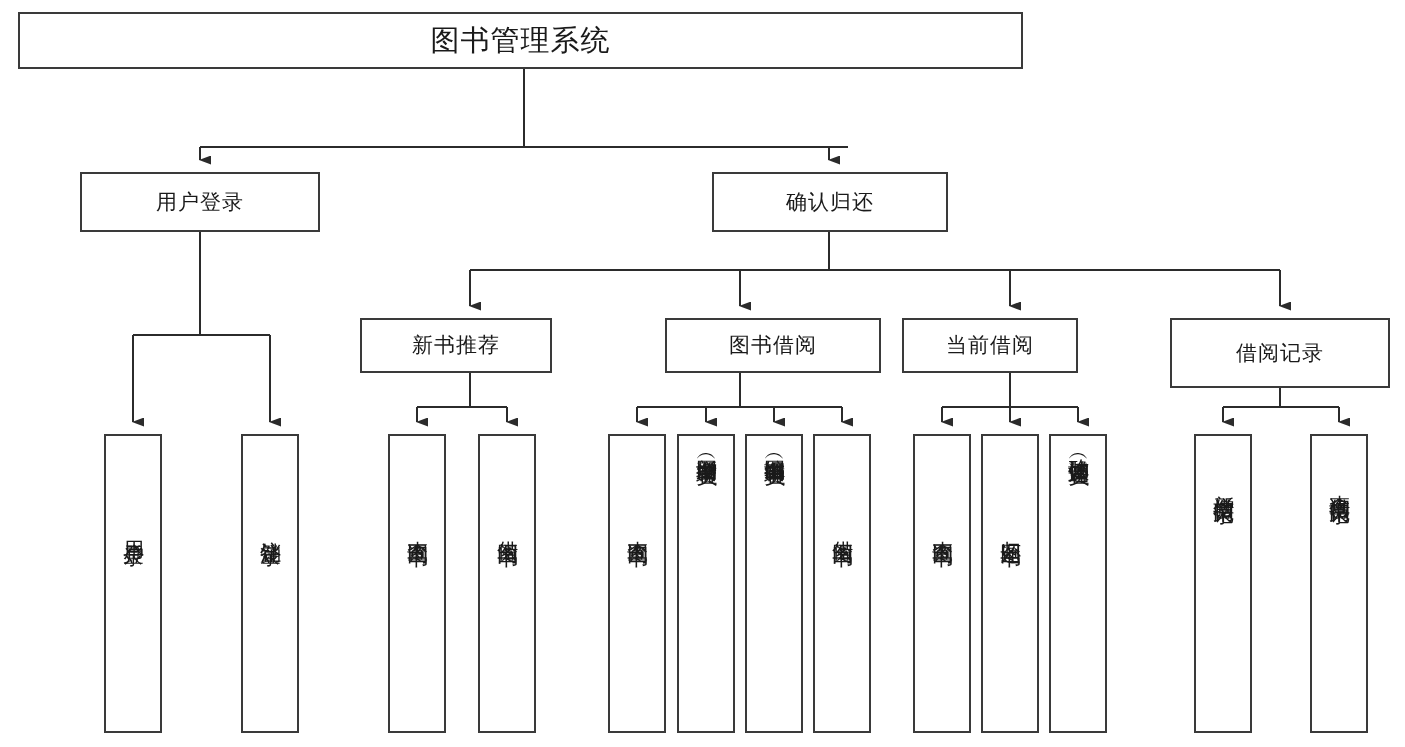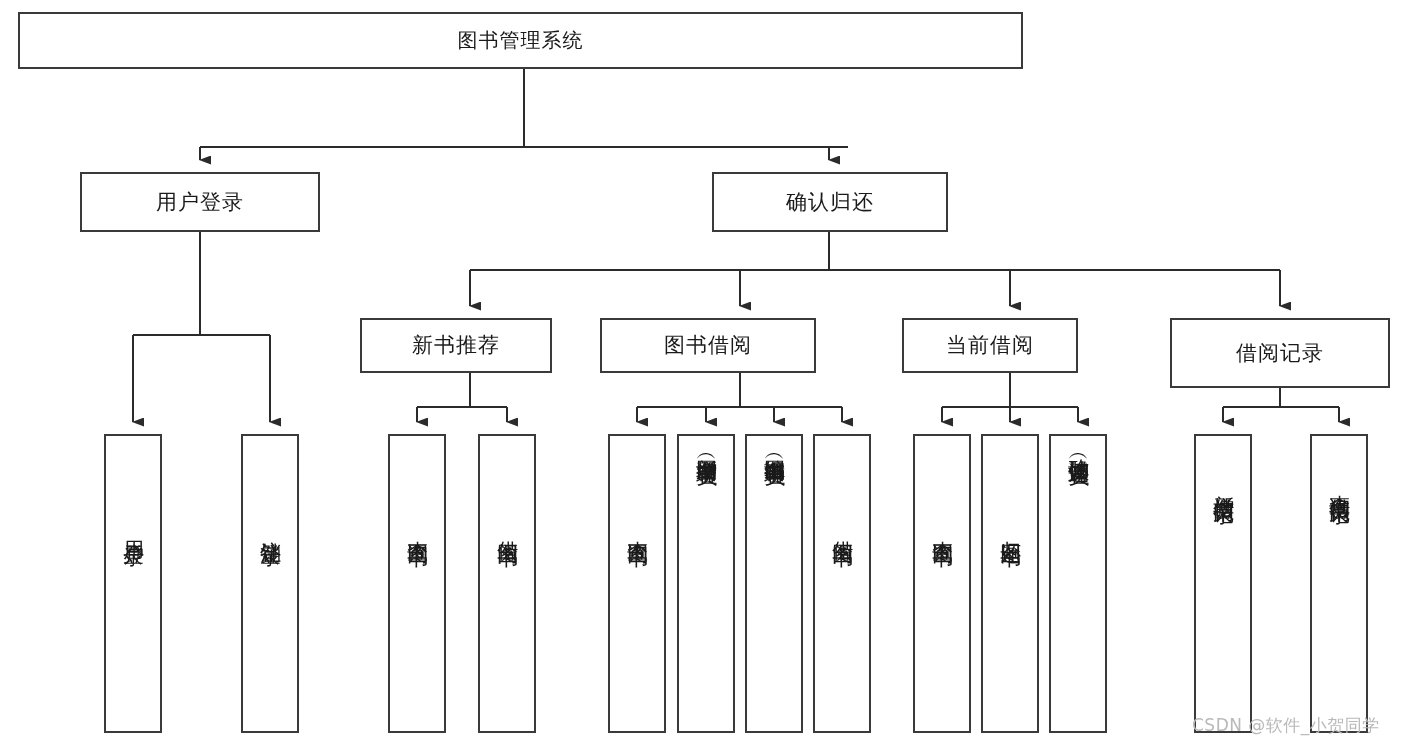--- a/index.html
+++ b/index.html
@@ -51,21 +51,21 @@
     text-orientation: upright;
     font-size: 21px;
     line-height: 1.32;
     letter-spacing: 2px;
     white-space: nowrap;
   }
   .node.vert.tall .label {
     letter-spacing: 1px;
   }
   #root-node .label {
-    font-size: 20px;
+    font-size: 29px;
   }
   #watermark {
     position: absolute;
     font-size: 17px;
     color: #b9b9b9;
     white-space: nowrap;
     letter-spacing: 0.5px;
   }
 </style>
 </head>
@@ -130,21 +130,21 @@
   <div class="node horiz" style="left:80px; top:172px; width:240px; height:60px;">
     <span class="label">用户登录</span>
   </div>
   <div class="node horiz" style="left:712px; top:172px; width:236px; height:60px;">
     <span class="label">确认归还</span>
   </div>
 
   <div class="node horiz" style="left:360px; top:318px; width:192px; height:55px;">
     <span class="label">新书推荐</span>
   </div>
-  <div class="node horiz" style="left:600px; top:318px; width:216px; height:55px;">
+  <div class="node horiz" style="left:665px; top:318px; width:216px; height:55px;">
     <span class="label">图书借阅</span>
   </div>
   <div class="node horiz" style="left:902px; top:318px; width:176px; height:55px;">
     <span class="label">当前借阅</span>
   </div>
   <div class="node horiz" style="left:1170px; top:318px; width:220px; height:70px;">
     <span class="label">借阅记录</span>
   </div>
 
   <div class="node vert" style="left:104px; top:434px; width:58px; height:299px; padding-top:88px;">
@@ -184,15 +184,14 @@
     <span class="label">确认归还（管理员）</span>
   </div>
 
   <div class="node vert" style="left:1194px; top:434px; width:58px; height:299px; padding-top:42px;">
     <span class="label">新增借阅记录</span>
   </div>
   <div class="node vert" style="left:1310px; top:434px; width:58px; height:299px; padding-top:42px;">
     <span class="label">查询借阅记录</span>
   </div>
 
-  <div id="watermark" style="left:1192px; top:714px;">CSDN @软件_小贺同学</div>
 
 </div>
 
 </body></html>

